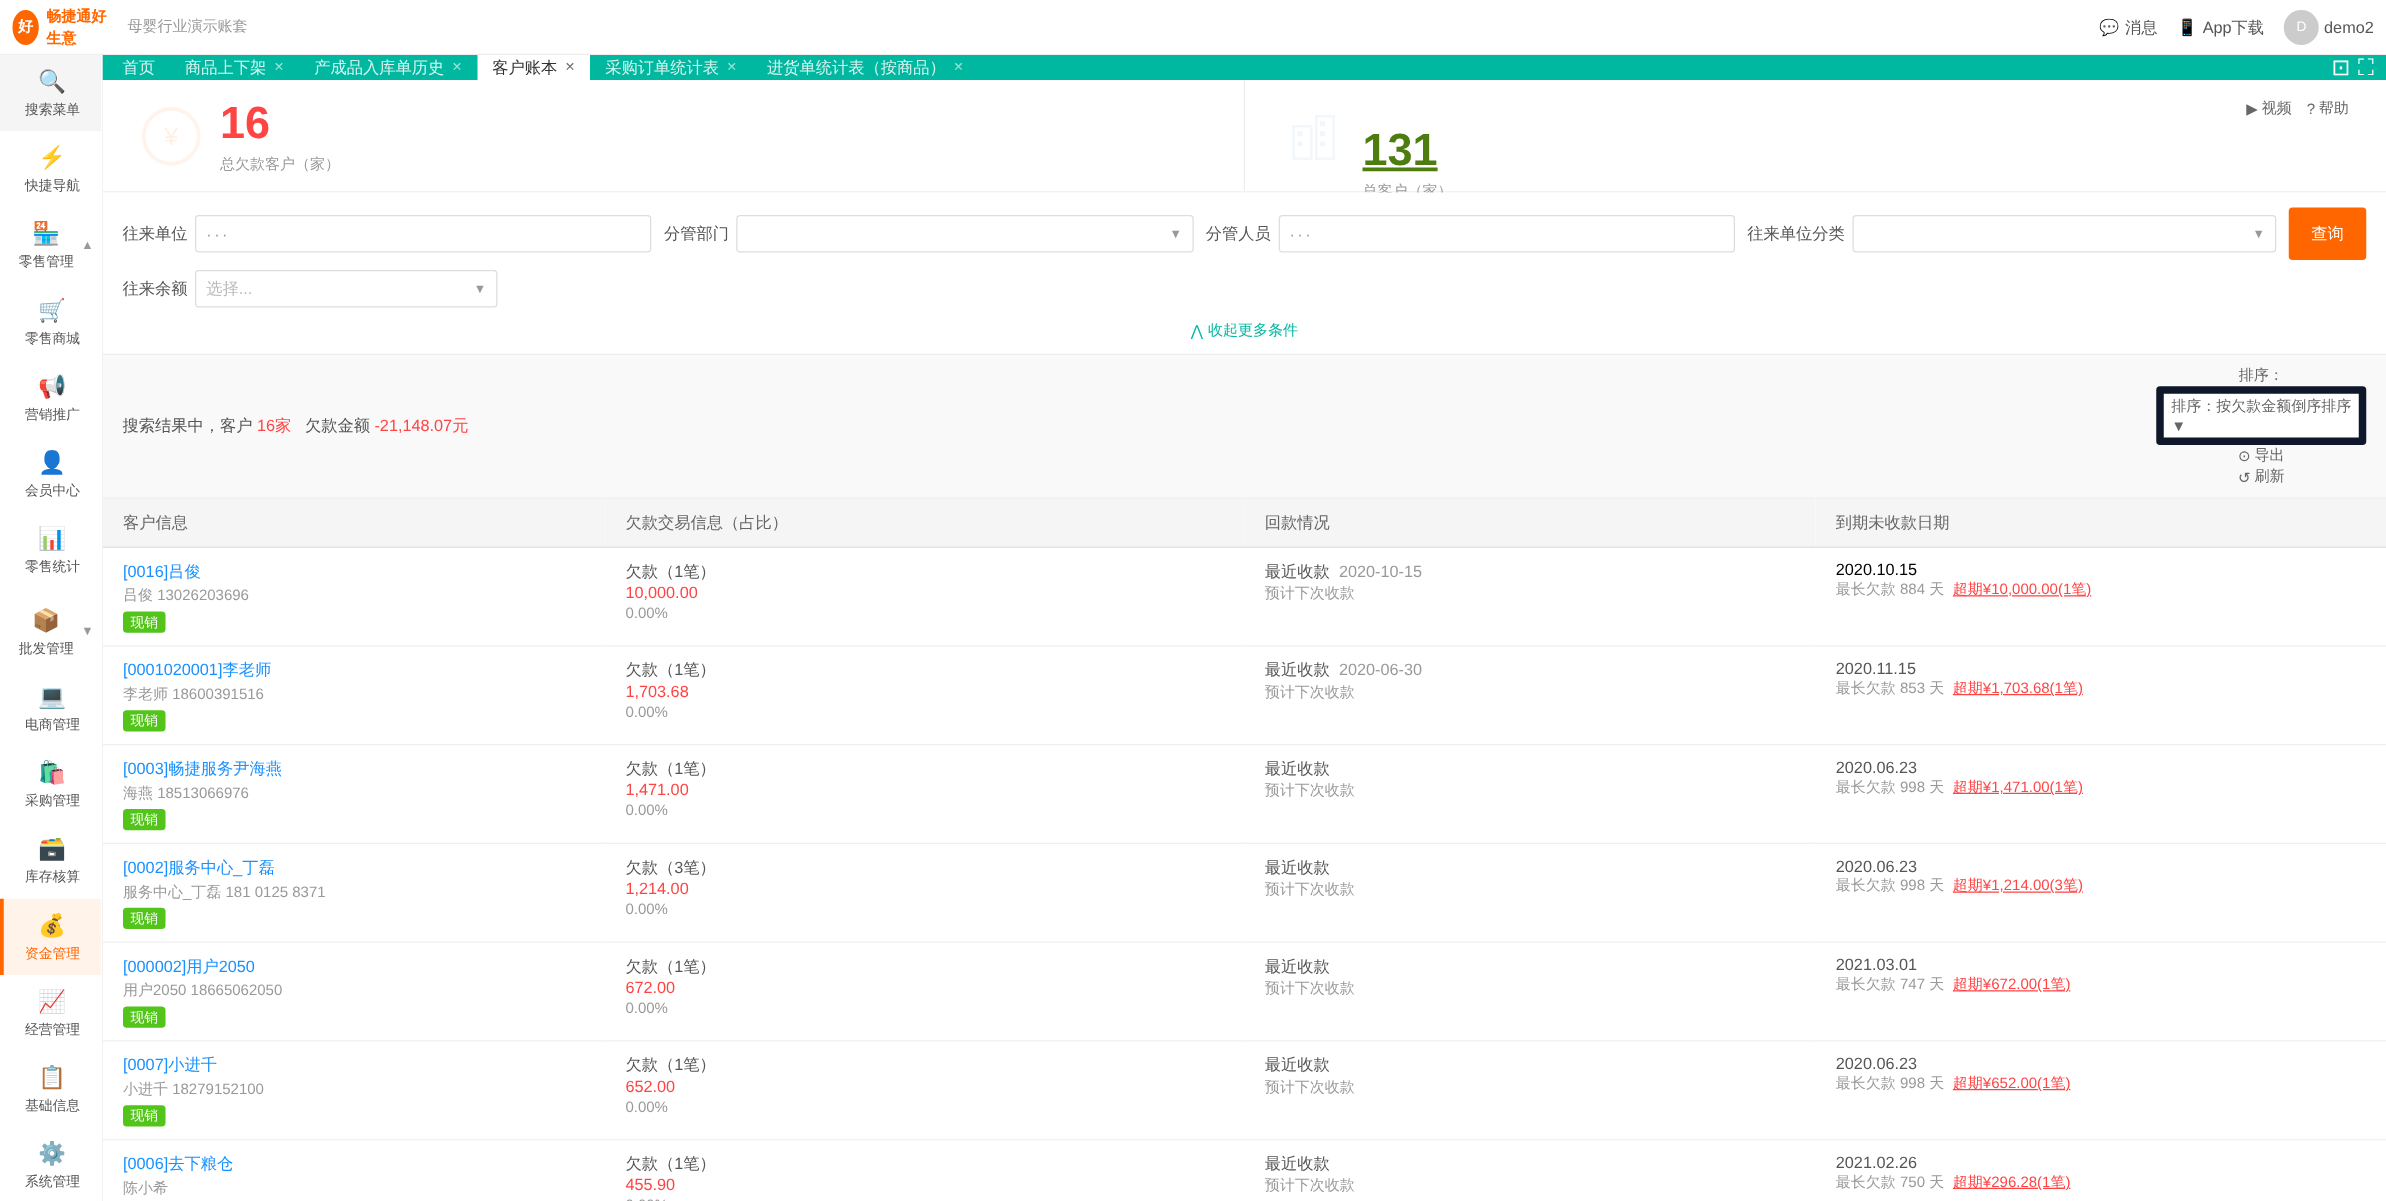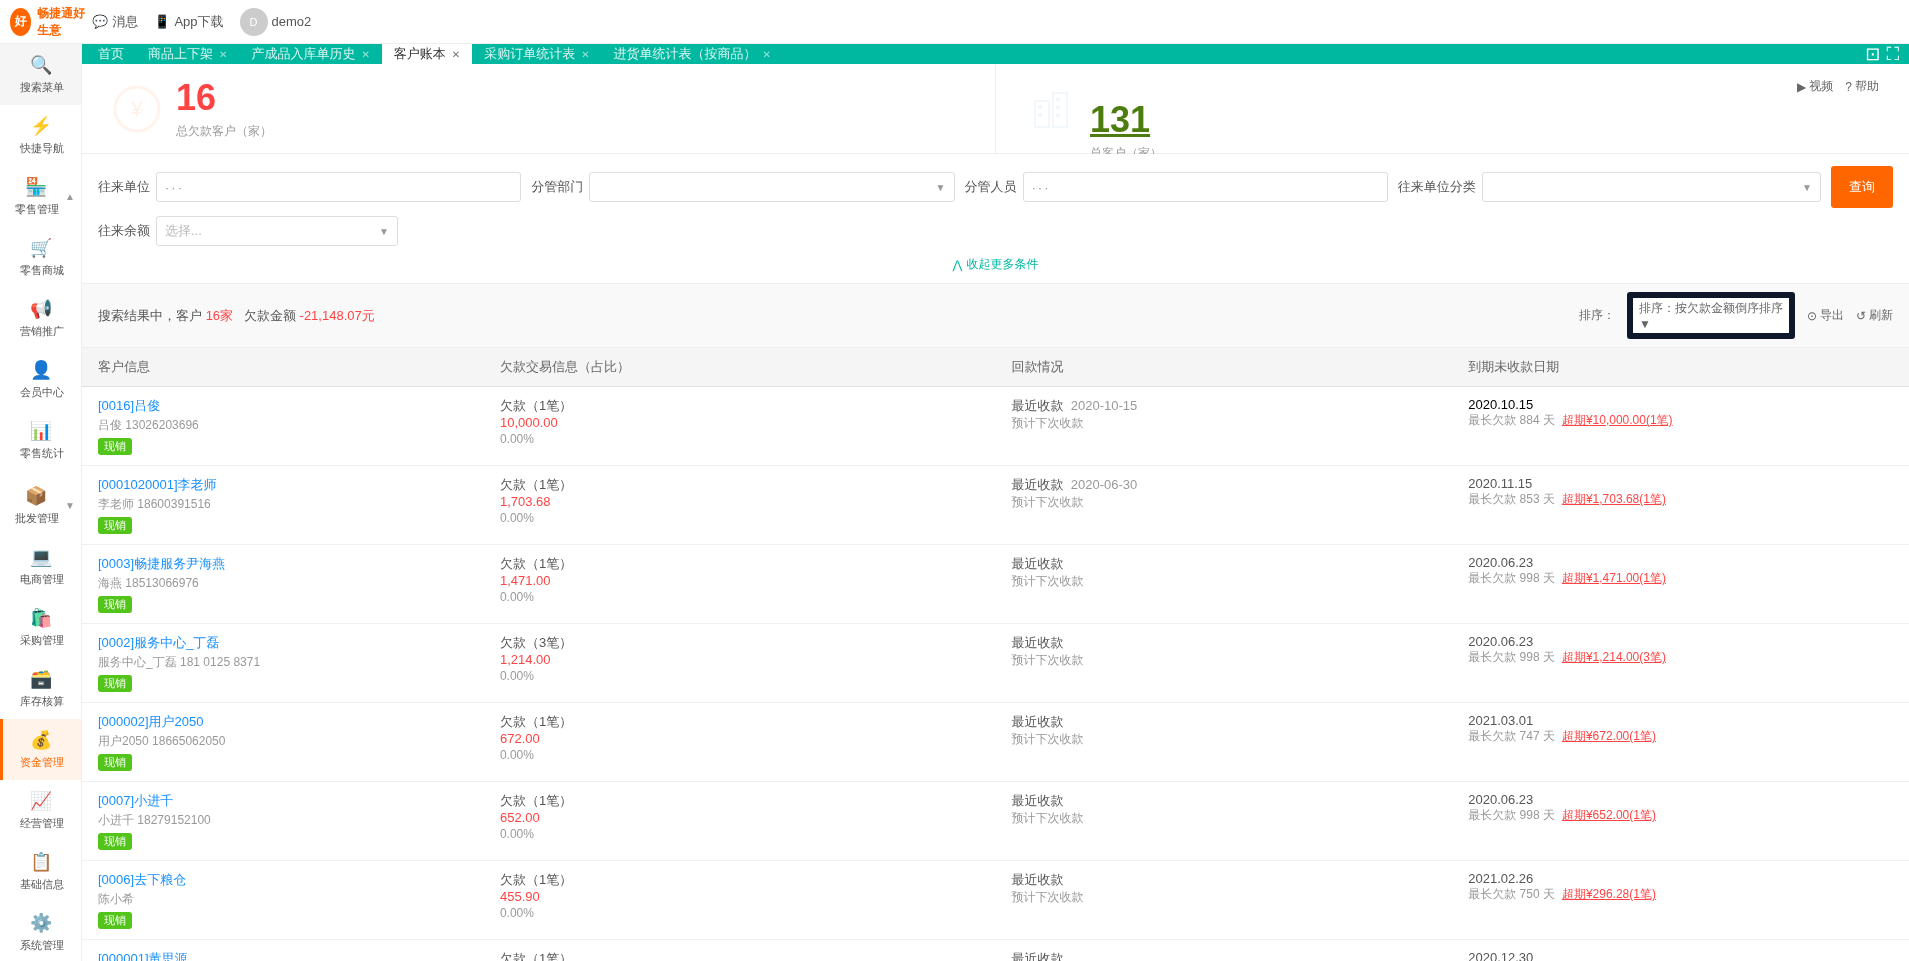--- a/index.html
+++ b/index.html
@@ -56,21 +56,21 @@
     .filter-input { flex: 1; border: 1px solid #ddd; border-radius: 3px; height: 30px; padding: 0 8px; font-size: 13px; display: flex; align-items: center; justify-content: space-between; cursor: pointer; background: #fff; }
     .filter-input .dots { color: #999; letter-spacing: 2px; }
     .filter-input .arrow { color: #999; font-size: 10px; }
     .search-btn { background: #ff6600; color: white; border: none; border-radius: 3px; height: 42px; padding: 0 18px; font-size: 13px; cursor: pointer; white-space: nowrap; }
     .collapse-row { display: flex; justify-content: center; align-items: center; gap: 4px; font-size: 12px; color: #00b8a0; cursor: pointer; padding: 2px 0; }
 
     
     .result-bar { display: flex; align-items: center; justify-content: space-between; padding: 8px 16px; background: #f9f9f9; border-bottom: 1px solid #eee; flex-shrink: 0; }
     .result-info { font-size: 13px; color: #555; }
     .result-info span.highlight { color: #ff4444; }
-    .result-actions { display: flex; align-items: center; gap: 12px; font-size: 12px; color: #666; }
+    .result-actions { display: flex; align-items: center; gap: 0; font-size: 12px; color: #666; flex-direction: column; }
     .result-actions span { cursor: pointer; display: flex; align-items: center; gap: 3px; }
     .sort-select { border: 6px solid #0f172a; border-radius: 3px; padding: 2px 6px; font-size: 12px; background: #fff; cursor: pointer; }
 
     
     .table-container { flex: 1; overflow-y: auto; background: #fff; }
     .data-table { width: 100%; border-collapse: collapse; }
     .data-table thead tr { background: #f5f5f5; border-bottom: 1px solid #e0e0e0; }
     .data-table thead th { padding: 10px 16px; text-align: left; font-size: 13px; color: #666; font-weight: normal; white-space: nowrap; }
     .data-table tbody tr { border-bottom: 1px solid #f0f0f0; }
     .data-table tbody td { padding: 10px 16px; vertical-align: top; font-size: 13px; }
@@ -93,20 +93,21 @@
 </head>
 <body>
 
 <div class="app-container">
 
   <div class="top-bar">
     <div class="top-bar-logo">
       <div class="top-bar-logo-icon">好</div>
       <span style="font-size:12px;color:#ff6600;">畅捷通好生意</span>
     </div>
+    <div class="top-bar-title">母婴行业演示账套</div>
     <div class="top-bar-right">
       <span>
         <span>💬</span>
         <span>消息</span>
       </span>
       <span>
         <span>📱</span>
         <span>App下载</span>
       </span>
       <span>

